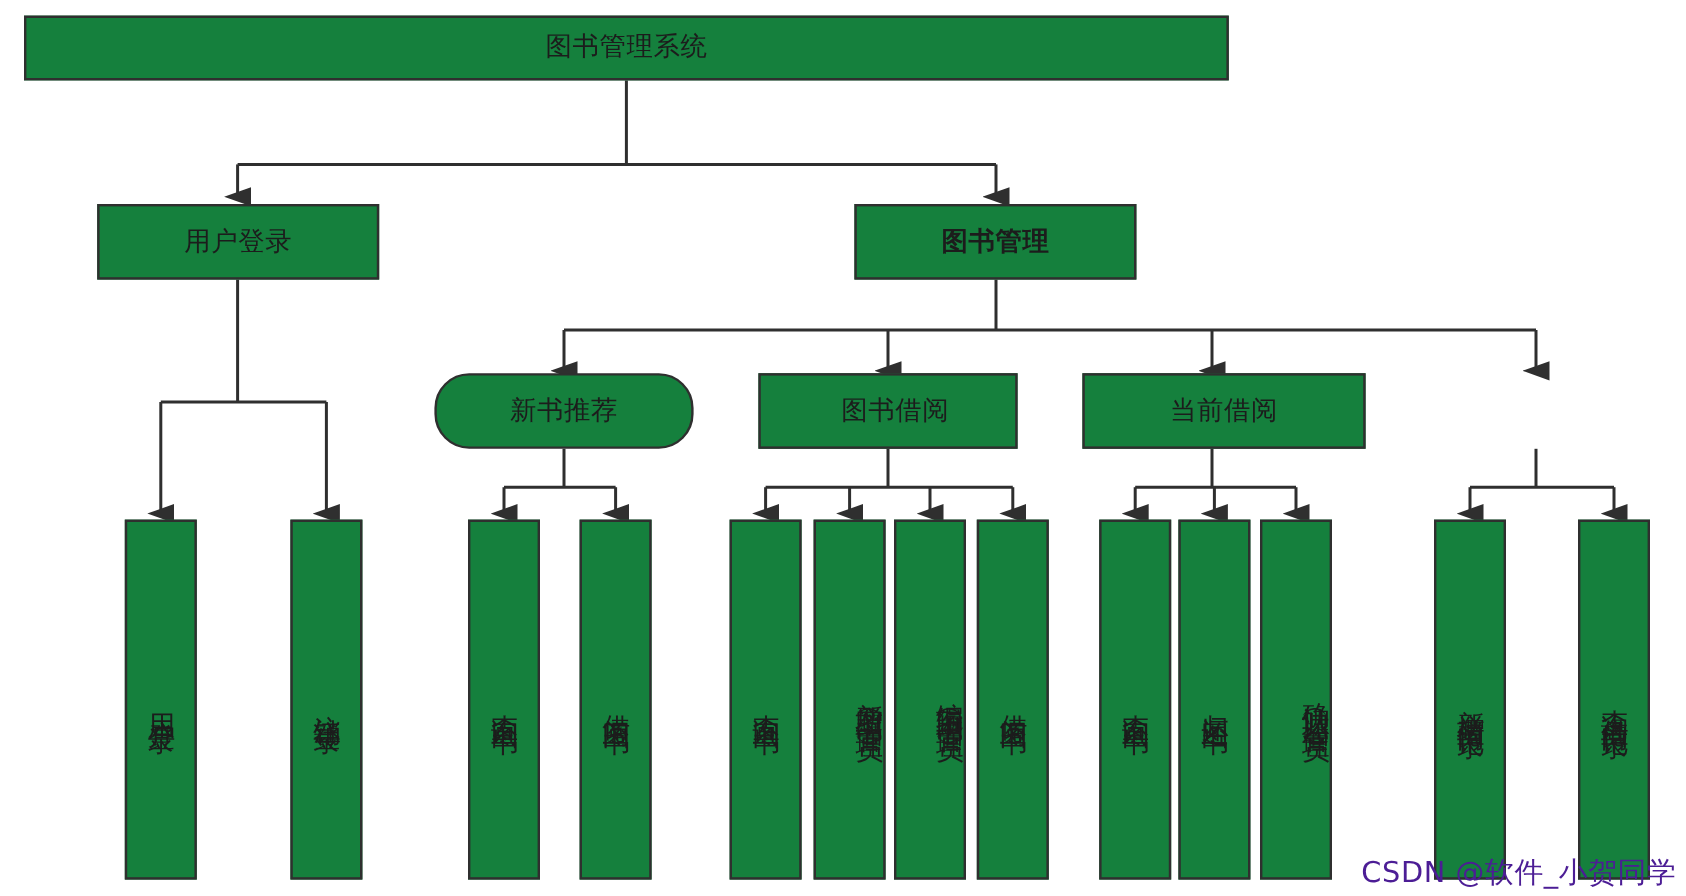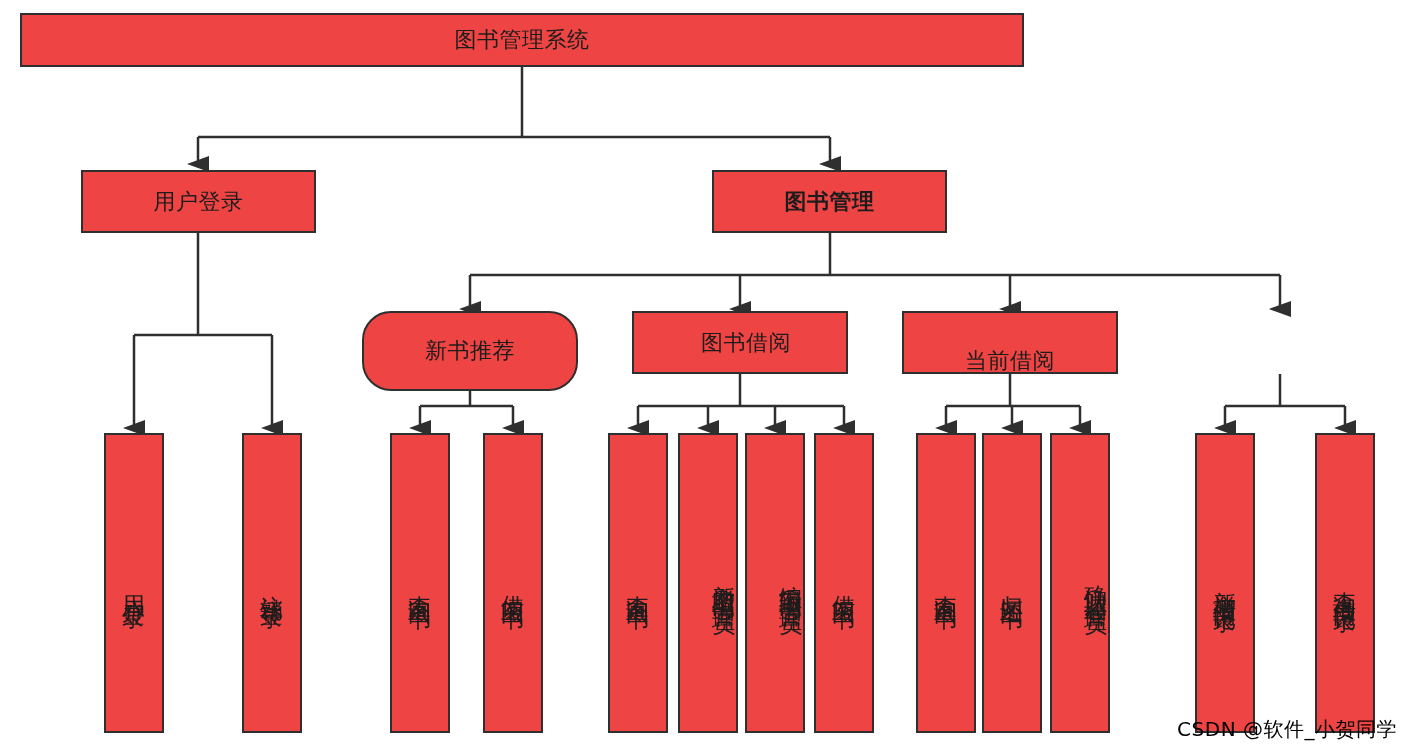--- a/index.html
+++ b/index.html
@@ -21,21 +21,21 @@
     position: absolute;
     left: 0;
     top: 0;
     width: 1405px;
     height: 747px;
     pointer-events: none;
   }
   .node {
     position: absolute;
     box-sizing: border-box;
-    background: #ef4444;
+    background: #15803d;
     border: 2.5px solid #2f2f2f;
     display: flex;
     align-items: center;
     justify-content: center;
     color: #1c1c1c;
   }
   .node.horiz {
     font-size: 22px;
     letter-spacing: 0.5px;
   }
@@ -55,22 +55,22 @@
     align-items: center;
   }
   .node .label {
     display: block;
     line-height: 1.05;
   }
   #watermark {
     position: absolute;
     right: 8px;
     bottom: 4px;
-    font-size: 20px;
-    color: #000000;
+    font-size: 24px;
+    color: #4c1d95;
     letter-spacing: 0.5px;
     white-space: nowrap;
   }
 </style>
 </head>
 <body>
 
 <div id="canvas">
 
   <svg class="connectors" viewBox="0 0 1405 747" xmlns="http://www.w3.org/2000/svg">
@@ -129,27 +129,27 @@
     <span class="label">图书管理系统</span>
   </div>
 
   <div class="node horiz" style="left:81px; top:170px; width:235px; height:63px;">
     <span class="label">用户登录</span>
   </div>
   <div class="node horiz" style="left:712px; top:170px; width:235px; height:63px;font-weight:bold;">
     <span class="label">图书管理</span>
   </div>
 
-  <div class="node horiz" style="left:362px; top:311px; width:216px; height:80px;border-radius:29px;">
+  <div class="node horiz" style="left:362px; top:311px; width:216px; height:63px;border-radius:29px;">
     <span class="label">新书推荐</span>
   </div>
   <div class="node horiz" style="left:632px; top:311px; width:216px; height:63px;padding-left:12px;">
     <span class="label">图书借阅</span>
   </div>
-  <div class="node horiz" style="left:902px; top:311px; width:216px; height:63px;align-items:flex-end;">
+  <div class="node horiz" style="left:902px; top:311px; width:236px; height:63px;">
     <span class="label">当前借阅</span>
   </div>
 
   <div class="node vert mid-align" style="left:104px; top:433px; width:60px; height:300px;">
     <span class="label">用户登录</span>
   </div>
   <div class="node vert mid-align" style="left:242px; top:433px; width:60px; height:300px;">
     <span class="label">注销登录</span>
   </div>
 

